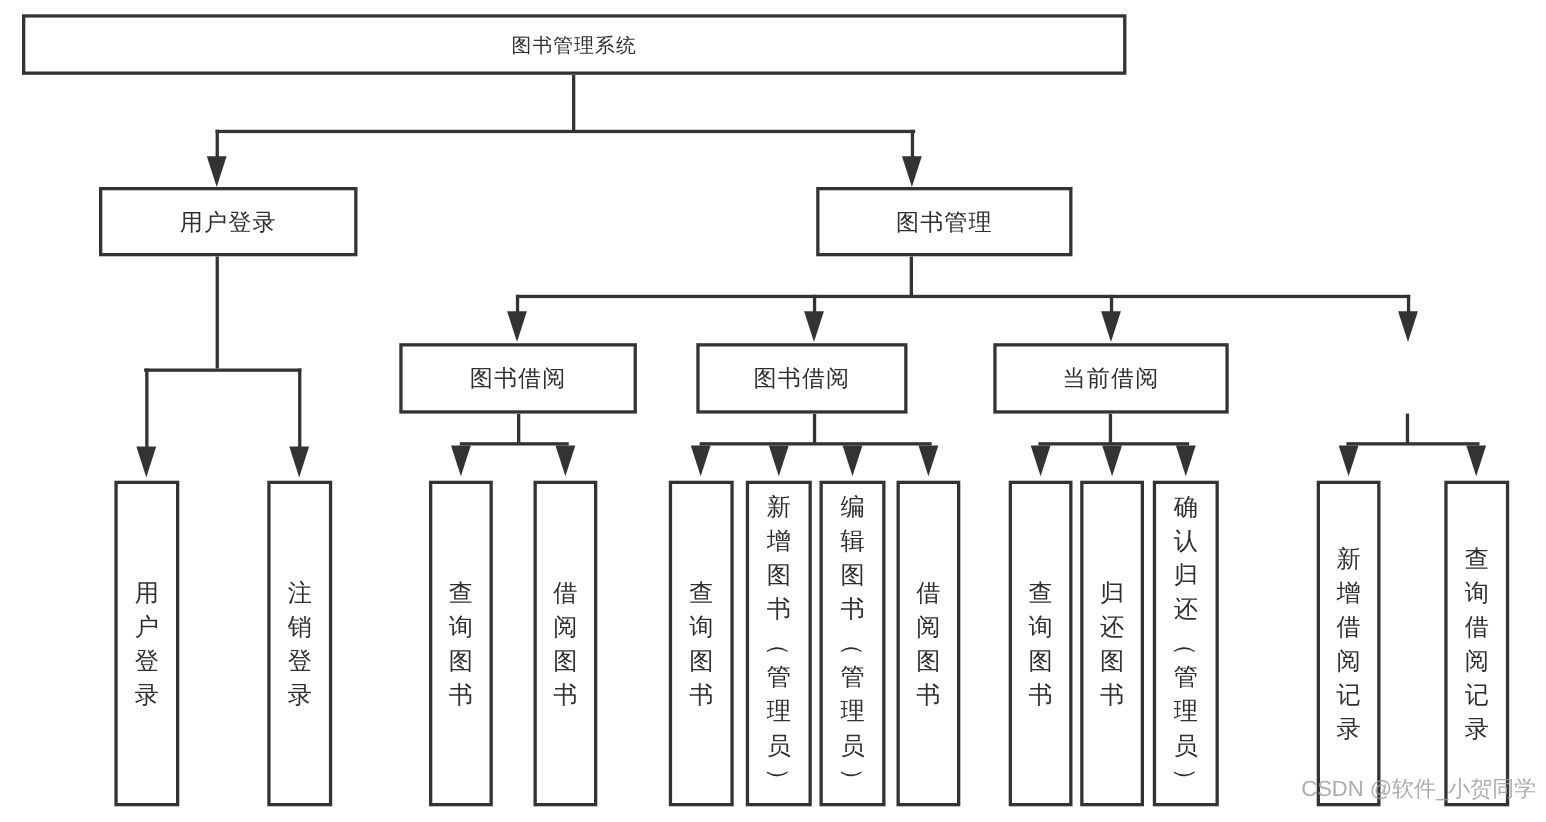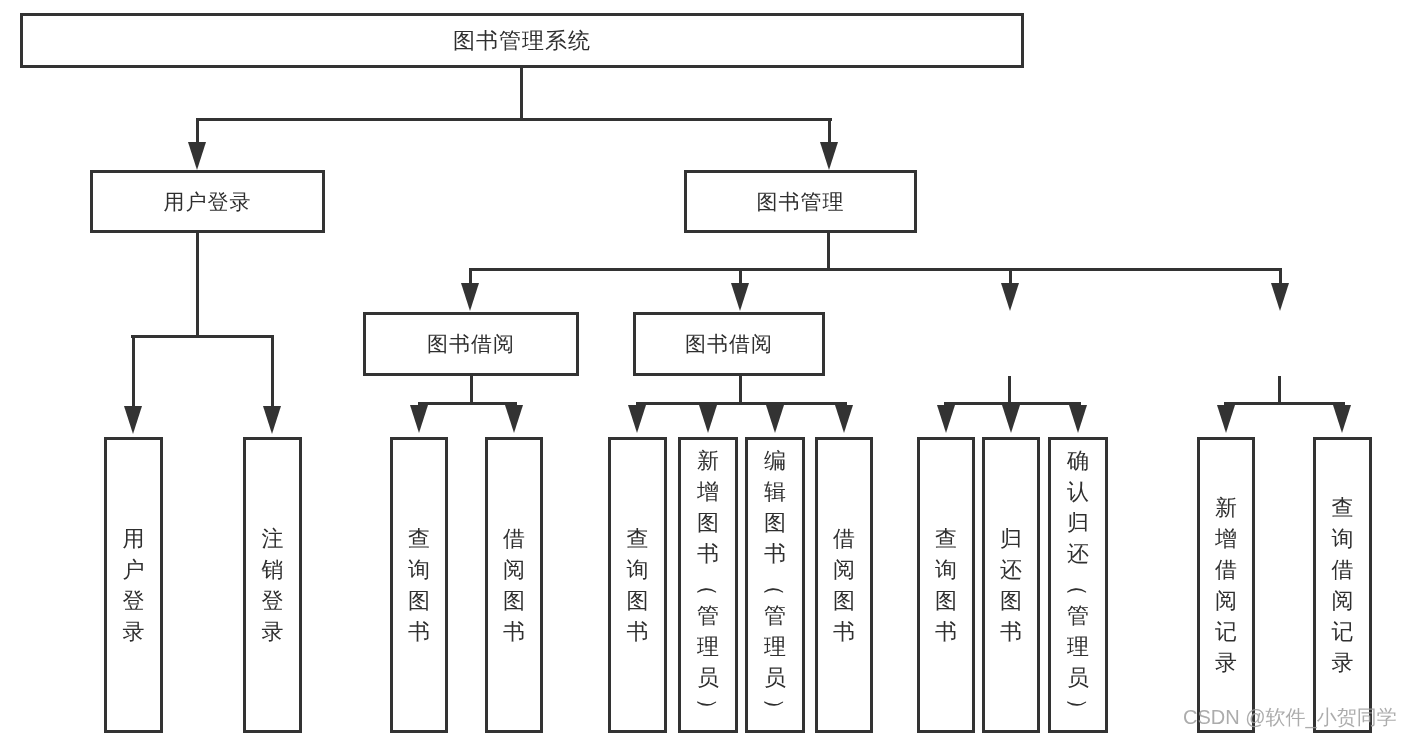--- a/index.html
+++ b/index.html
@@ -5,21 +5,21 @@
   html,body { margin:0; padding:0; background:#ffffff; }
   #canvas {
     position:relative; width:1405px; height:747px; background:#ffffff;
     font-family:"Liberation Sans", sans-serif; color:#2f2f2f; overflow:hidden;
   }
   .box {
     position:absolute; background:#ffffff; border:3px solid #333333;
     box-sizing:border-box; display:flex; align-items:center; justify-content:center;
   }
   .box .lbl { font-size:21px; letter-spacing:1px; color:#2f2f2f; white-space:nowrap; }
-  .root-box .lbl { font-size:22px; }
+  .root-box .lbl { font-size:18px; }
   .leaf {
     position:absolute; background:#ffffff; border:3px solid #333333;
     box-sizing:border-box;
   }
   .vtext {
     width:100%; height:100%; display:flex; flex-direction:column;
     align-items:center; justify-content:center; gap:9px;
     font-size:22px; color:#2f2f2f;
   }
   .vtext span { line-height:1; display:block; }
@@ -88,29 +88,32 @@
   <div class="arrow" style="left:1217px; top:405px;"></div>
   <div class="arrow" style="left:1333px; top:405px;"></div>
 
   <div class="box root-box" style="left:20px; top:13px; width:1004px; height:55px;">
     <span class="lbl">图书管理系统</span>
   </div>
 
   <div class="box" style="left:80px; top:170px; width:235px; height:63px;margin-left:10px;">
     <span class="lbl">用户登录</span>
   </div>
-  <div class="box" style="left:684px; top:170px; width:233px; height:63px;">
+  <div class="box" style="left:742px; top:170px; width:233px; height:63px;">
     <span class="lbl">图书管理</span>
   </div>
 
   <div class="box" style="left:363px; top:312px; width:216px; height:64px;">
     <span class="lbl">图书借阅</span>
   </div>
   <div class="box" style="left:633px; top:312px; width:192px; height:64px;">
     <span class="lbl">图书借阅</span>
+  </div>
+  <div class="box" style="left:903px; top:312px; width:214px; height:64px;">
+    <span class="lbl">当前借阅</span>
   </div>
 
   <div class="leaf" style="left:104px; top:437px; width:59px; height:296px;">
     <div class="vtext">
         <span>用</span>
         <span>户</span>
         <span>登</span>
         <span>录</span>
       </div>
   </div>

